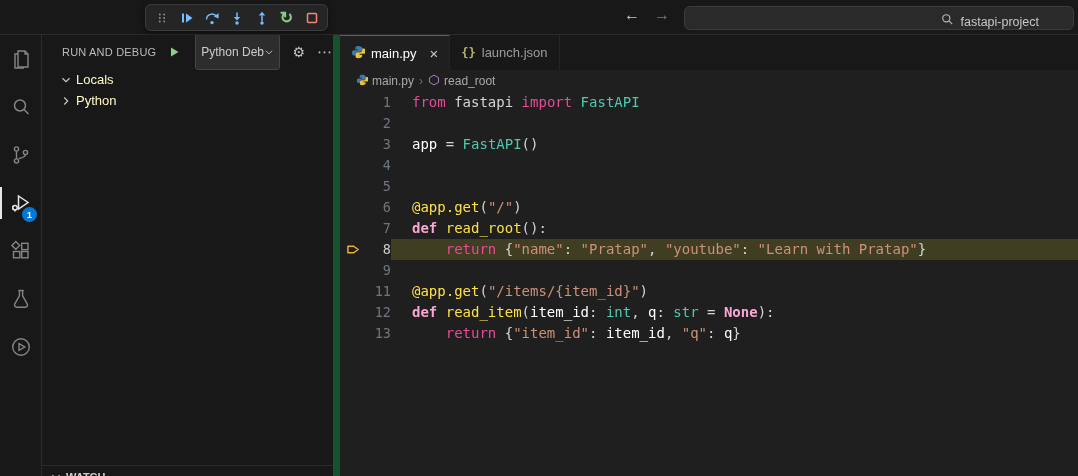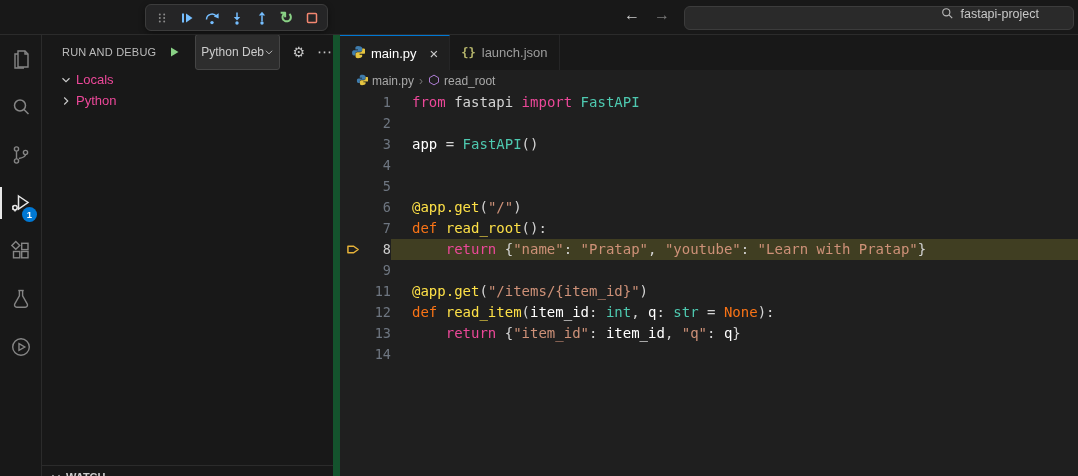--- a/index.html
+++ b/index.html
@@ -10,21 +10,21 @@
   
   .titlebar { height:35px; background:#181818; border-bottom:1px solid #2b2b2b; position:relative; flex:none; }
   .debug-toolbar { position:absolute; left:145px; top:4px; height:27px; display:flex; align-items:center; gap:2px;
     background:#252526; border:1px solid #3c3c3c; border-radius:6px; padding:0 4px; box-shadow:0 2px 6px rgba(0,0,0,.4); }
   .dbg-btn { width:23px; height:22px; display:flex; align-items:center; justify-content:center; border-radius:4px; cursor:pointer; }
   .dbg-btn.restart { color:#89d185; font-size:16px; font-weight:bold; line-height:1; }
   .nav { position:absolute; left:624px; top:6px; display:flex; gap:14px; font-size:16px; }
   .nav .back { color:#cccccc; }
   .nav .fwd { color:#7a7a7a; }
   .search-box { position:absolute; left:684px; right:4px; top:6px; height:24px; background:#2a2a2a; border:1px solid #3c3c3c;
-    border-radius:6px; display:flex; align-items:flex-start; justify-content:flex-end; padding-right:34px; gap:6px;
+    border-radius:6px; display:flex; align-items:flex-end; justify-content:flex-end; padding-right:34px; gap:6px;
     color:#c8c8c8; font-size:12.5px; }
 
   
   .main { flex:1; display:flex; min-height:0; }
 
   
   .activitybar { width:42px; background:#181818; border-right:1px solid #2b2b2b; display:flex; flex-direction:column; flex:none; }
   .act-item { width:100%; height:48px; display:flex; align-items:center; justify-content:center; position:relative; color:#858585; cursor:pointer; }
   .act-item.active { color:#e7e7e7; }
   .act-item.active::before { content:""; position:absolute; left:0; top:8px; bottom:8px; width:2px; background:#e7e7e7; }
@@ -35,21 +35,21 @@
   .sidebar { width:298px; background:#181818; border-right:7px solid #14532d; flex:none; position:relative; overflow:hidden; }
   .sb-header { height:34px; display:flex; align-items:center; padding-left:20px; }
   .sb-title { font-size:11px; color:#bbbbbb; letter-spacing:.2px; white-space:nowrap; }
   .sb-play { margin-left:12px; display:flex; align-items:center; cursor:pointer; }
   .config-dd { margin-left:15px; width:96px; height:36px; background:#2d2d2d; border:1px solid #454545; border-radius:3px;
     display:flex; align-items:center; justify-content:space-between; padding:0 5px; font-size:12px; color:#cccccc; cursor:pointer; overflow:hidden; }
   .config-dd .dd-label { white-space:nowrap; overflow:hidden; }
   .sb-gear { margin-left:12px; font-size:14px; color:#c5c5c5; cursor:pointer; }
   .sb-more { margin-left:12px; font-size:15px; color:#c5c5c5; letter-spacing:1px; cursor:pointer; }
   .section-header { height:22px; display:flex; align-items:center; gap:2px; padding-left:6px; font-size:11px; font-weight:bold; color:#cccccc; cursor:pointer; }
-  .tree-item { height:21px; display:flex; align-items:center; gap:2px; padding-left:16px; font-size:13px; color:#ec4899; cursor:pointer; }
+  .tree-item { height:21px; display:flex; align-items:center; gap:2px; padding-left:16px; font-size:13px; color:#fef9c3; cursor:pointer; }
   .watch-row { position:absolute; left:0; right:0; bottom:-11px; height:22px; border-top:1px solid #2b2b2b;
     display:flex; align-items:center; gap:2px; padding-left:6px; font-size:11px; font-weight:bold; color:#cccccc; cursor:pointer; }
   .chev { width:16px; height:16px; flex:none; display:flex; align-items:center; justify-content:center; }
   .chev.right svg { transform:rotate(-90deg); }
 
   
   .editor { flex:1; display:flex; flex-direction:column; background:#1f1f1f; min-width:0; }
   .tabbar { height:35px; background:#181818; display:flex; flex:none; }
   .tab { height:35px; display:flex; align-items:center; gap:6px; padding:0 11px; font-size:13px; border-right:1px solid #252526; cursor:pointer; }
   .tab.active { background:#1f1f1f; color:#ffffff; border-top:1px solid #0078d4; }
@@ -63,21 +63,21 @@
 
   .code { flex:1; font-family:"DejaVu Sans Mono","Liberation Mono",monospace; font-size:14px; line-height:21px; overflow:hidden; }
   .code-line { display:flex; height:21px; }
   .glyph { width:26px; flex:none; display:flex; align-items:center; justify-content:center; }
   .lnum { width:25px; flex:none; text-align:right; color:#6e7681; font-size:13.5px; }
   .lwrap { flex:1; padding-left:21px; white-space:pre; }
   .code-line.current .lwrap { background:rgba(234,226,48,0.16); }
   .code-line.current .lnum { color:#cccccc; }
 
   .tk-kw2 { color:#ec4899; }
-  .tk-kw  { color:#f97316; }
+  .tk-kw  { color:#f9a8d4;font-weight:bold; }
   .tk-cls { color:#4ec9b0; }
   .tk-fn  { color:#fde047; }
   .tk-str { color:#ce9178; }
   .tk-var { color:#ffffff; }
   .tk-txt { color:#d4d4d4; }
 </style>
 </head>
 <body>
 
 <div class="window">
@@ -347,21 +347,16 @@
           <div class="code-line">
             <span class="glyph"></span>
             <span class="lnum">12</span>
             <span class="lwrap"><span class="tk-kw">def </span><span class="tk-fn">read_item</span><span class="tk-txt">(</span><span class="tk-var">item_id</span><span class="tk-txt">: </span><span class="tk-cls">int</span><span class="tk-txt">, </span><span class="tk-var">q</span><span class="tk-txt">: </span><span class="tk-cls">str</span><span class="tk-txt"> = </span><span class="tk-kw">None</span><span class="tk-txt">):</span></span>
           </div>
           <div class="code-line">
             <span class="glyph"></span>
             <span class="lnum">13</span>
             <span class="lwrap"><span class="tk-txt">    </span><span class="tk-kw2">return</span><span class="tk-txt"> {</span><span class="tk-str">"item_id"</span><span class="tk-txt">: </span><span class="tk-var">item_id</span><span class="tk-txt">, </span><span class="tk-str">"q"</span><span class="tk-txt">: </span><span class="tk-var">q</span><span class="tk-txt">}</span></span>
           </div>
-          <div class="code-line">
-            <span class="glyph"></span>
-            <span class="lnum">14</span>
-            <span class="lwrap"></span>
-          </div>
         </div>
     </div>
   </div>
 </div>
 
 </body></html>

